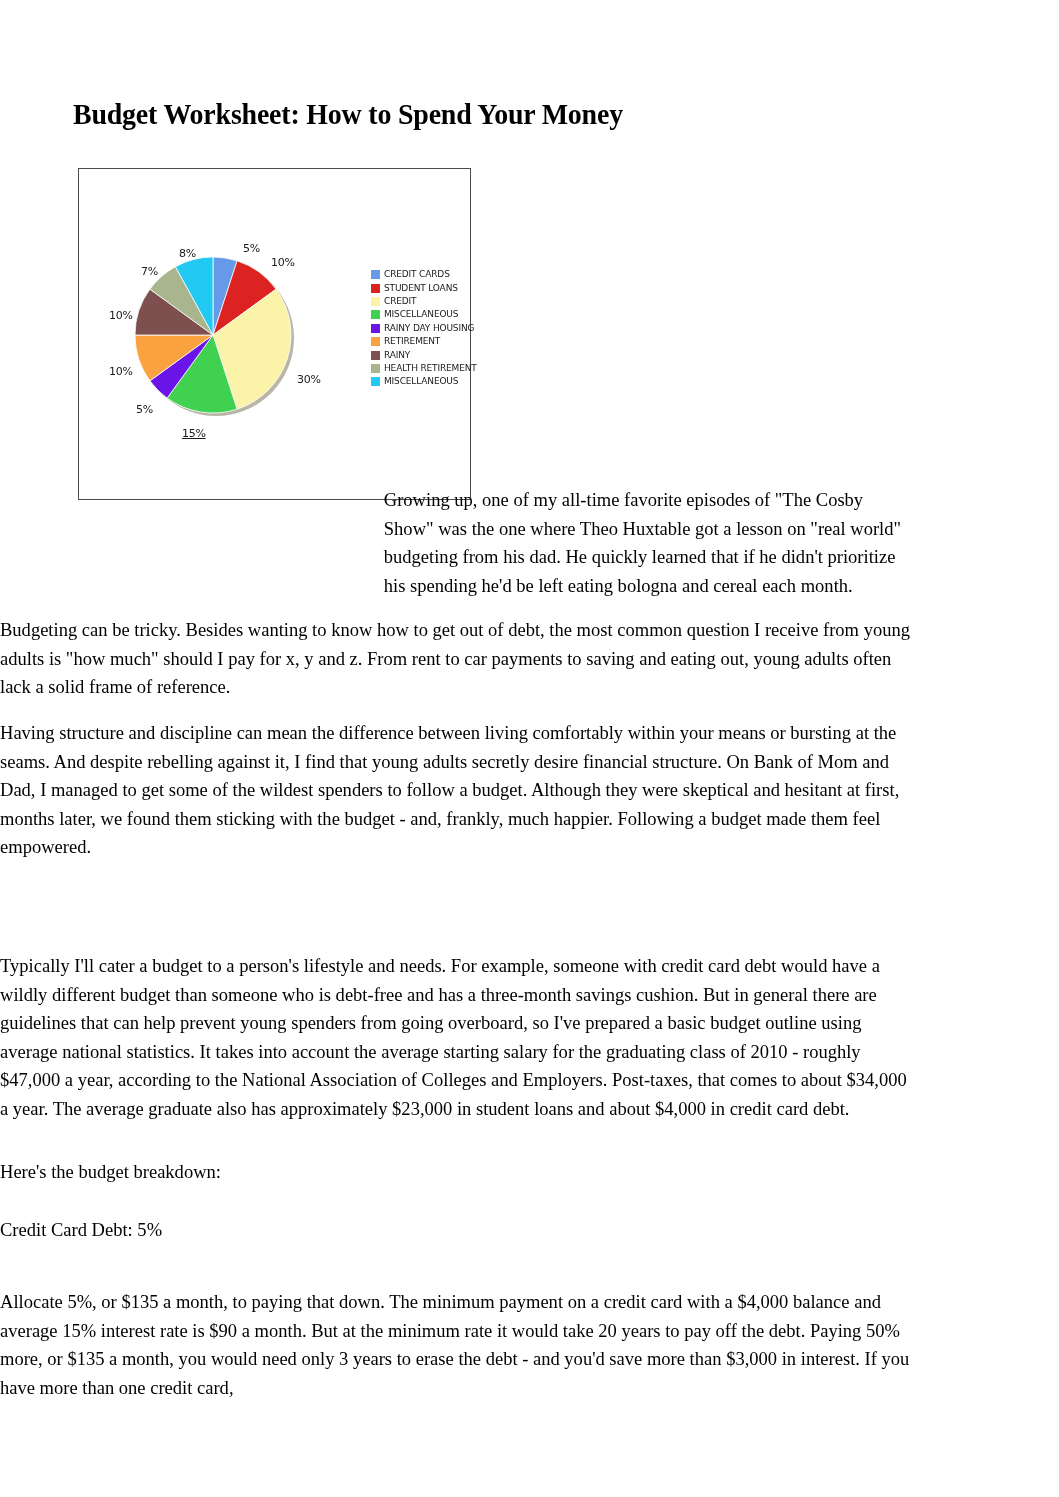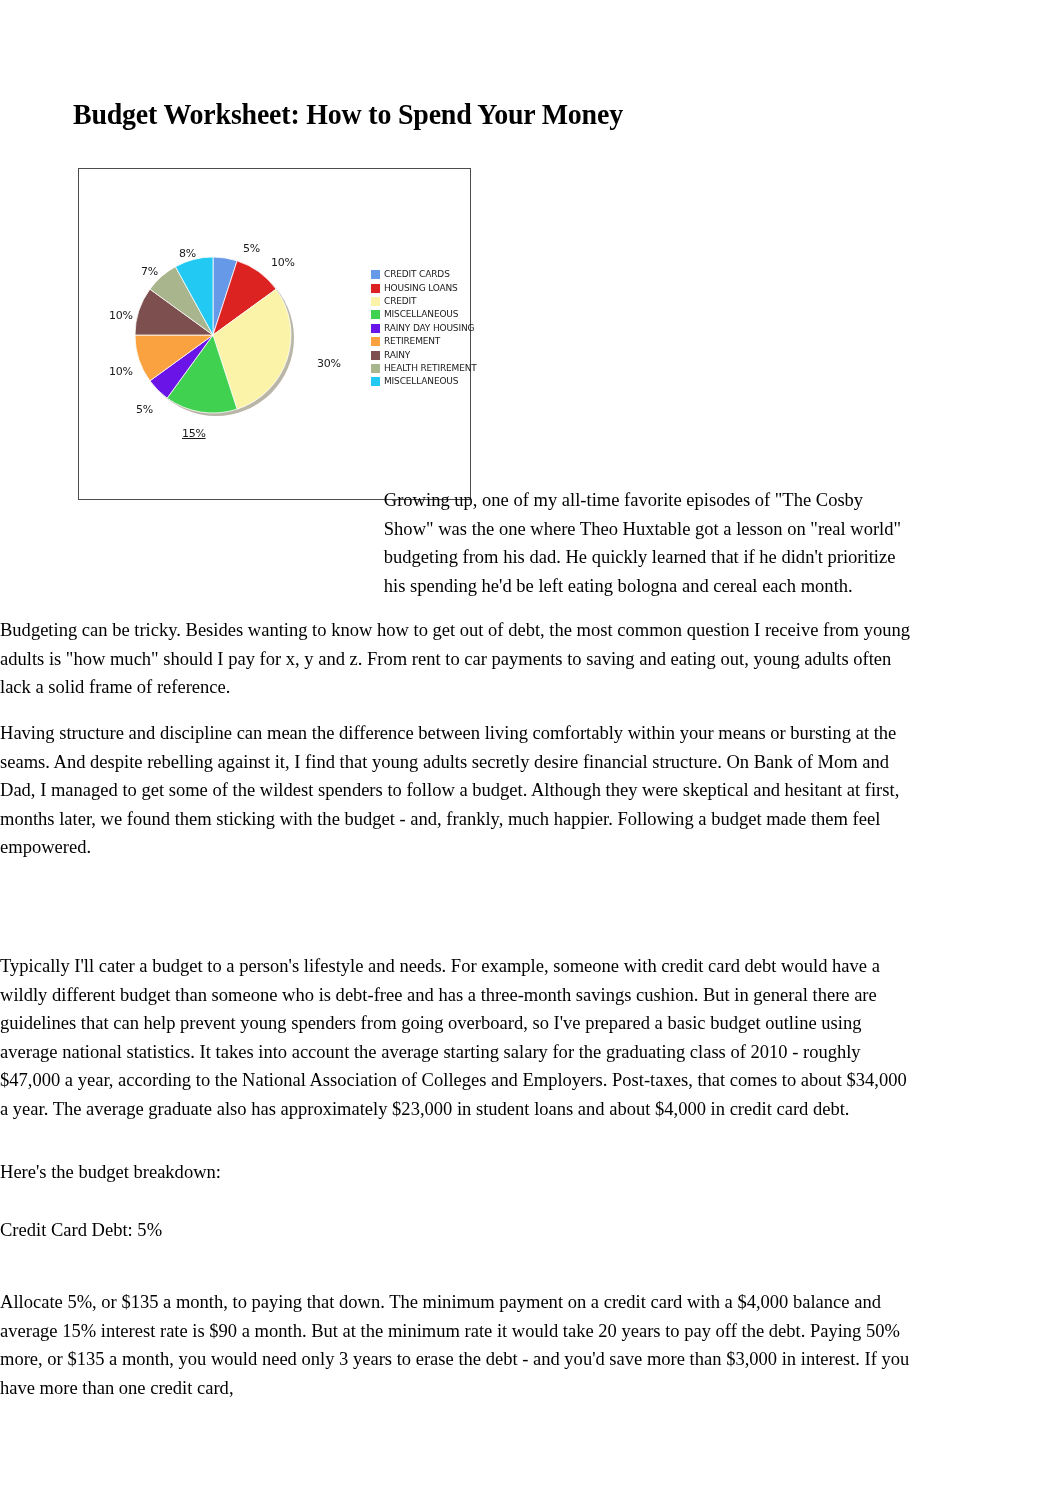--- a/index.html
+++ b/index.html
@@ -159,37 +159,37 @@
             <path d="M 78 78 L 14.90 123.85 A 78 78 0 0 1 0.00 78.00 Z" fill="#f9a23f" stroke="#ffffff" stroke-width="0.8"></path>
             <path d="M 78 78 L 0.00 78.00 A 78 78 0 0 1 14.90 32.15 Z" fill="#7d4f4f" stroke="#ffffff" stroke-width="0.8"></path>
             <path d="M 78 78 L 14.90 32.15 A 78 78 0 0 1 40.42 9.65 Z" fill="#a9b58c" stroke="#ffffff" stroke-width="0.8"></path>
             <path d="M 78 78 L 40.42 9.65 A 78 78 0 0 1 78.00 0.00 Z" fill="#22c9f2" stroke="#ffffff" stroke-width="0.8"></path>
           </svg>
       </div>
 
       <div id="pct-labels">
           <div class="pct-label" style="left: 164px; top: 73px;">5%</div>
           <div class="pct-label" style="left: 192px; top: 87px;">10%</div>
-          <div class="pct-label" style="left: 218px; top: 188px; margin-left: 20px;">30%</div>
+          <div class="pct-label" style="left: 218px; top: 204px;">30%</div>
           <div class="pct-label" style="left: 103px; top: 258px; text-decoration: underline;">15%</div>
           <div class="pct-label" style="left: 57px; top: 234px;">5%</div>
           <div class="pct-label" style="left: 30px; top: 196px;">10%</div>
           <div class="pct-label" style="left: 30px; top: 140px;">10%</div>
           <div class="pct-label" style="left: 62px; top: 96px;">7%</div>
           <div class="pct-label" style="left: 100px; top: 78px;">8%</div>
         </div>
 
       <div class="legend" id="legend">
           <div class="legend-row">
             <span class="legend-swatch" style="background: rgb(102, 153, 232);"></span>
             <span class="legend-label">CREDIT CARDS</span>
           </div>
           <div class="legend-row">
             <span class="legend-swatch" style="background: rgb(221, 34, 34);"></span>
-            <span class="legend-label">HOUSING LOANS</span>
+            <span class="legend-label">STUDENT LOANS</span>
           </div>
           <div class="legend-row">
             <span class="legend-swatch" style="background: rgb(251, 243, 168);"></span>
             <span class="legend-label">CREDIT</span>
           </div>
           <div class="legend-row">
             <span class="legend-swatch" style="background: rgb(63, 209, 79);"></span>
             <span class="legend-label">MISCELLANEOUS</span>
           </div>
           <div class="legend-row">

